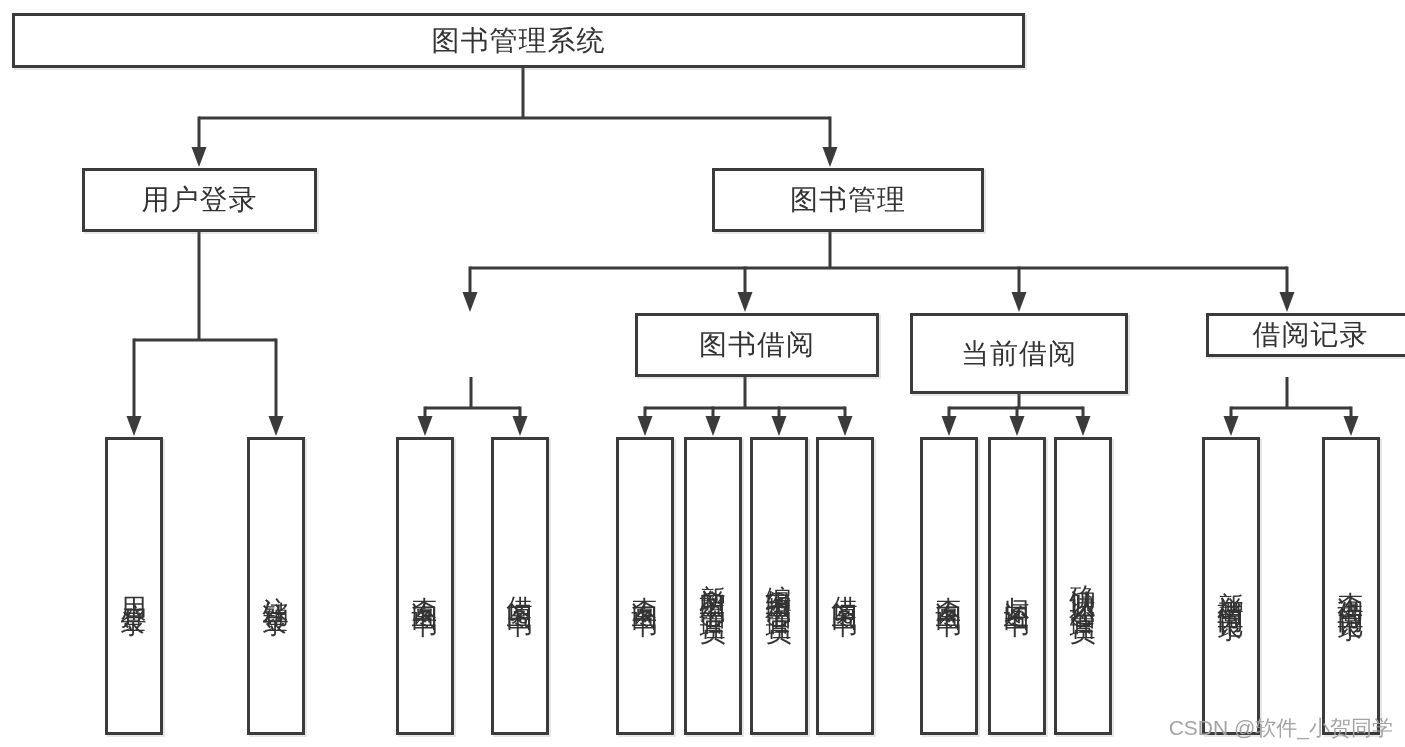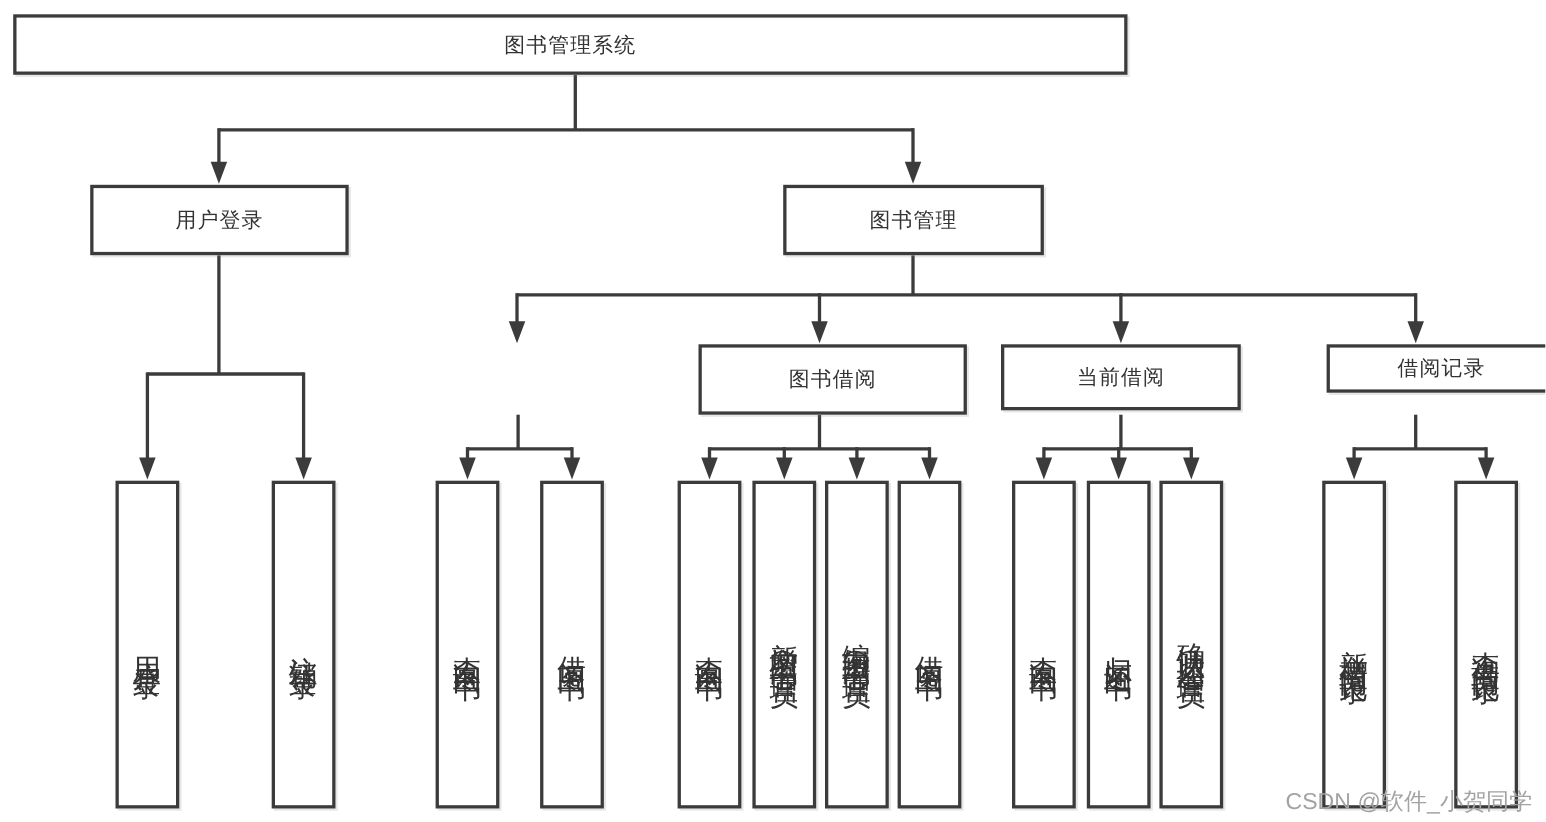--- a/index.html
+++ b/index.html
@@ -23,21 +23,21 @@
     box-sizing:border-box;
     background:#fff;
     border:3px solid var(--box-border);
     display:flex;
     align-items:center;
     justify-content:center;
     color:var(--text);
     box-shadow:2px 2px 0 rgba(120,120,120,0.18);
   }
   .node.h .lbl{
-    font-size:19px;
+    font-size:28px;
     letter-spacing:1px;
     white-space:nowrap;
   }
   .node.v .lbl{
     writing-mode:vertical-rl;
     text-orientation:mixed;
     font-size:26px;
     letter-spacing:5px;
     line-height:1;
   }
@@ -113,28 +113,28 @@
       <polygon points="1343.5,416 1358.5,416 1351,436" fill="var(--line)"></polygon>
     </svg>
 
   <div class="node h" style="left:12px;top:13px;width:1013px;height:55px">
     <span class="lbl">图书管理系统</span>
   </div>
 
   <div class="node h" style="left:82px;top:168px;width:235px;height:64px">
     <span class="lbl">用户登录</span>
   </div>
-  <div class="node h" style="left:712px;top:168px;width:237px;height:64px">
+  <div class="node h" style="left:712px;top:168px;width:272px;height:64px">
     <span class="lbl">图书管理</span>
   </div>
 
   <div class="node h" style="left:635px;top:313px;width:244px;height:64px">
     <span class="lbl">图书借阅</span>
   </div>
-  <div class="node h" style="left:910px;top:313px;width:218px;height:60px">
+  <div class="node h" style="left:910px;top:313px;width:218px;height:81px">
     <span class="lbl">当前借阅</span>
   </div>
   <div class="node h" style="left:1206px;top:313px;width:209px;height:44px">
     <span class="lbl">借阅记录</span>
   </div>
 
   <div class="node v" style="left:105px;top:437px;width:58px;height:298px">
     <span class="lbl">用户登录</span>
   </div>
   <div class="node v" style="left:247px;top:437px;width:58px;height:298px">

